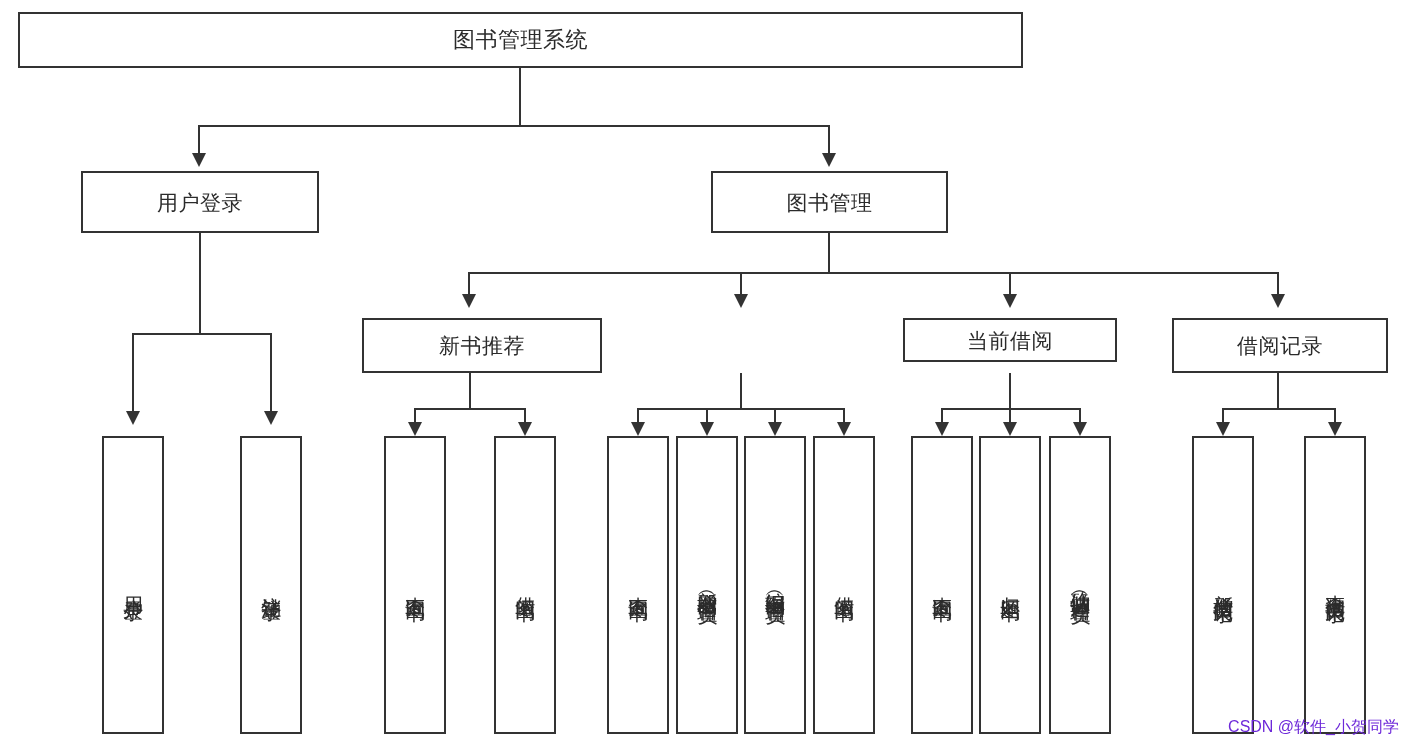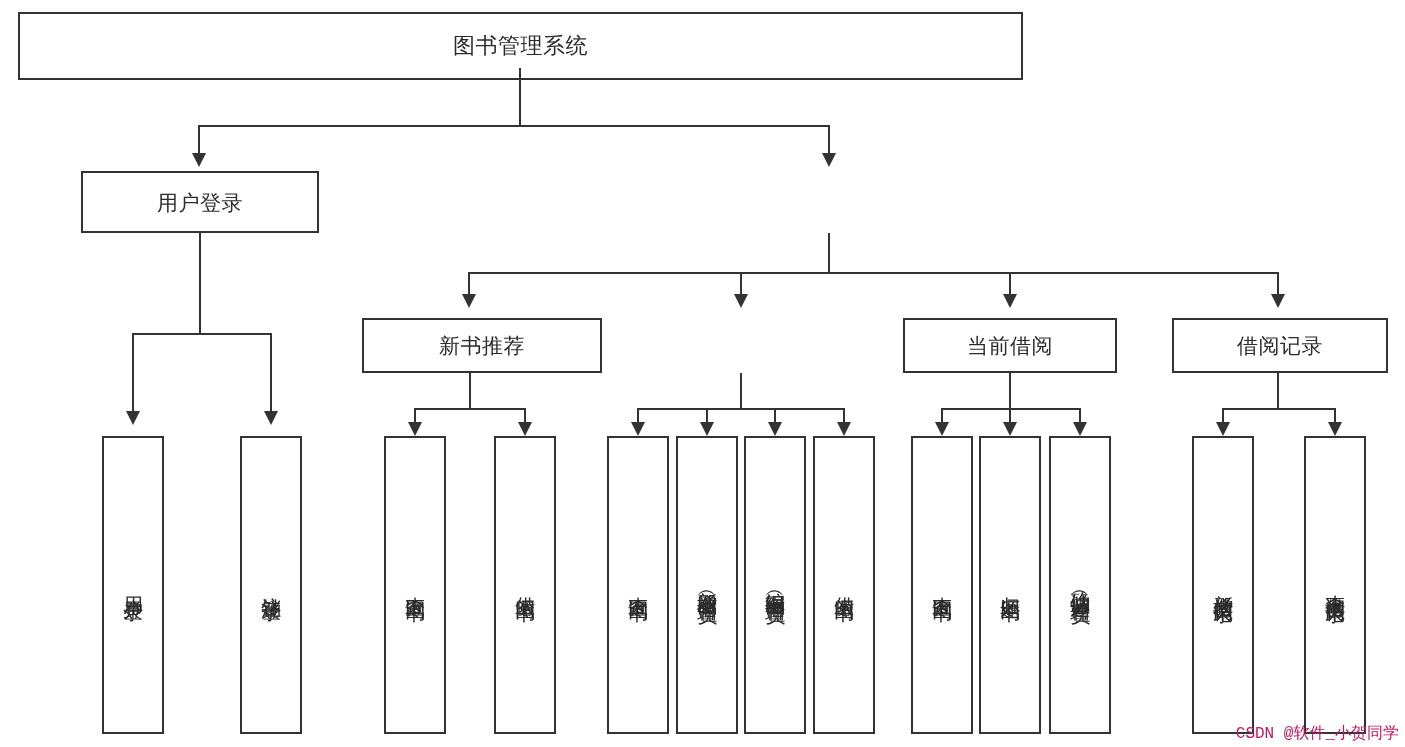--- a/index.html
+++ b/index.html
@@ -68,48 +68,50 @@
     width: 0;
     height: 0;
     border-left: 7px solid transparent;
     border-right: 7px solid transparent;
     border-top: 14px solid #333333;
   }
   
   #watermark {
     position: absolute;
     right: 6px;
-    bottom: 3px;
+    bottom: 9px;
     font-size: 16px;
-    color: #be185d;
+    color: #6d28d9;
     white-space: nowrap;
     user-select: none;
-    font-family: Liberation Mono, monospace;
   }
 </style>
 </head>
 <body>
 
 <div id="canvas">
 
-  <div class="node root horiz" style="left:18px; top:12px; width:1005px; height:68px;">
+  <div class="node root horiz" style="left:18px; top:12px; width:1005px; height:56px;">
     <span class="label">图书管理系统</span>
   </div>
 
   <div class="edge vline" style="left:519px; top:68px; width:2px; height:58px;"></div>
   <div class="edge hline" style="left:198px; top:125px; width:632px; height:2px;"></div>
   <div class="edge vline" style="left:198px; top:125px; width:2px; height:30px;"></div>
   <div class="arrow" style="left:192px; top:153px;"></div>
   <div class="edge vline" style="left:828px; top:125px; width:2px; height:30px;"></div>
   <div class="arrow" style="left:822px; top:153px;"></div>
 
   <div class="node horiz" style="left:81px; top:171px; width:238px; height:62px;">
     <span class="label">用户登录</span>
   </div>
 
+  <div class="node horiz" style="left:711px; top:171px; width:237px; height:62px;">
+    <span class="label">图书管理</span>
+  </div>
 
   <div class="edge vline" style="left:199px; top:233px; width:2px; height:101px;"></div>
   <div class="edge hline" style="left:132px; top:333px; width:140px; height:2px;"></div>
   <div class="edge vline" style="left:132px; top:333px; width:2px; height:80px;"></div>
   <div class="arrow" style="left:126px; top:411px;"></div>
   <div class="edge vline" style="left:270px; top:333px; width:2px; height:80px;"></div>
   <div class="arrow" style="left:264px; top:411px;"></div>
 
   <div class="edge vline" style="left:828px; top:233px; width:2px; height:40px;"></div>
   <div class="edge hline" style="left:468px; top:272px; width:811px; height:2px;"></div>
@@ -119,21 +121,21 @@
   <div class="edge vline" style="left:740px; top:272px; width:2px; height:24px;"></div>
   <div class="arrow" style="left:734px; top:294px;"></div>
   <div class="edge vline" style="left:1009px; top:272px; width:2px; height:24px;"></div>
   <div class="arrow" style="left:1003px; top:294px;"></div>
   <div class="edge vline" style="left:1277px; top:272px; width:2px; height:24px;"></div>
   <div class="arrow" style="left:1271px; top:294px;"></div>
 
   <div class="node horiz" style="left:362px; top:318px; width:240px; height:55px;">
     <span class="label">新书推荐</span>
   </div>
-  <div class="node horiz" style="left:903px; top:318px; width:214px; height:55px;">
+  <div class="node horiz" style="left:903px; top:318px; width:214px; height:44px;">
     <span class="label">当前借阅</span>
   </div>
   <div class="node horiz" style="left:1172px; top:318px; width:216px; height:55px;">
     <span class="label">借阅记录</span>
   </div>
 
   <div class="edge vline" style="left:469px; top:373px; width:2px; height:36px;"></div>
   <div class="edge hline" style="left:414px; top:408px; width:112px; height:2px;"></div>
   <div class="edge vline" style="left:414px; top:408px; width:2px; height:16px;"></div>
   <div class="arrow" style="left:408px; top:422px;"></div>

